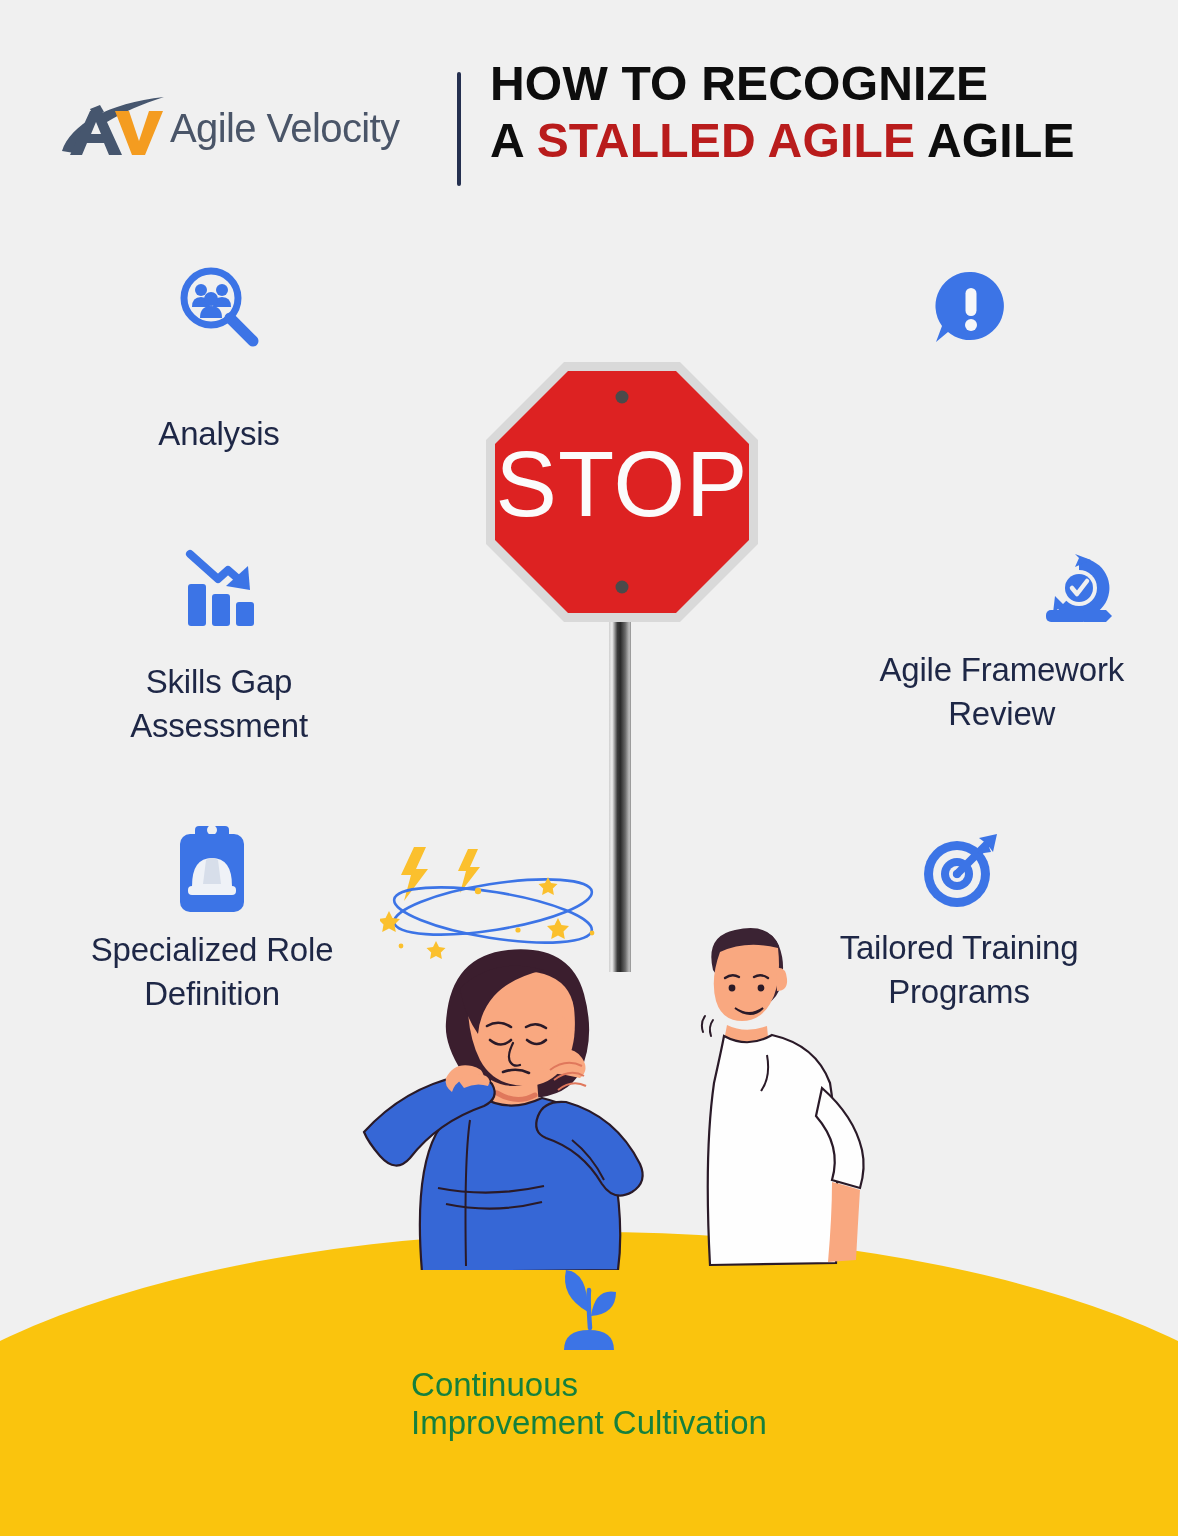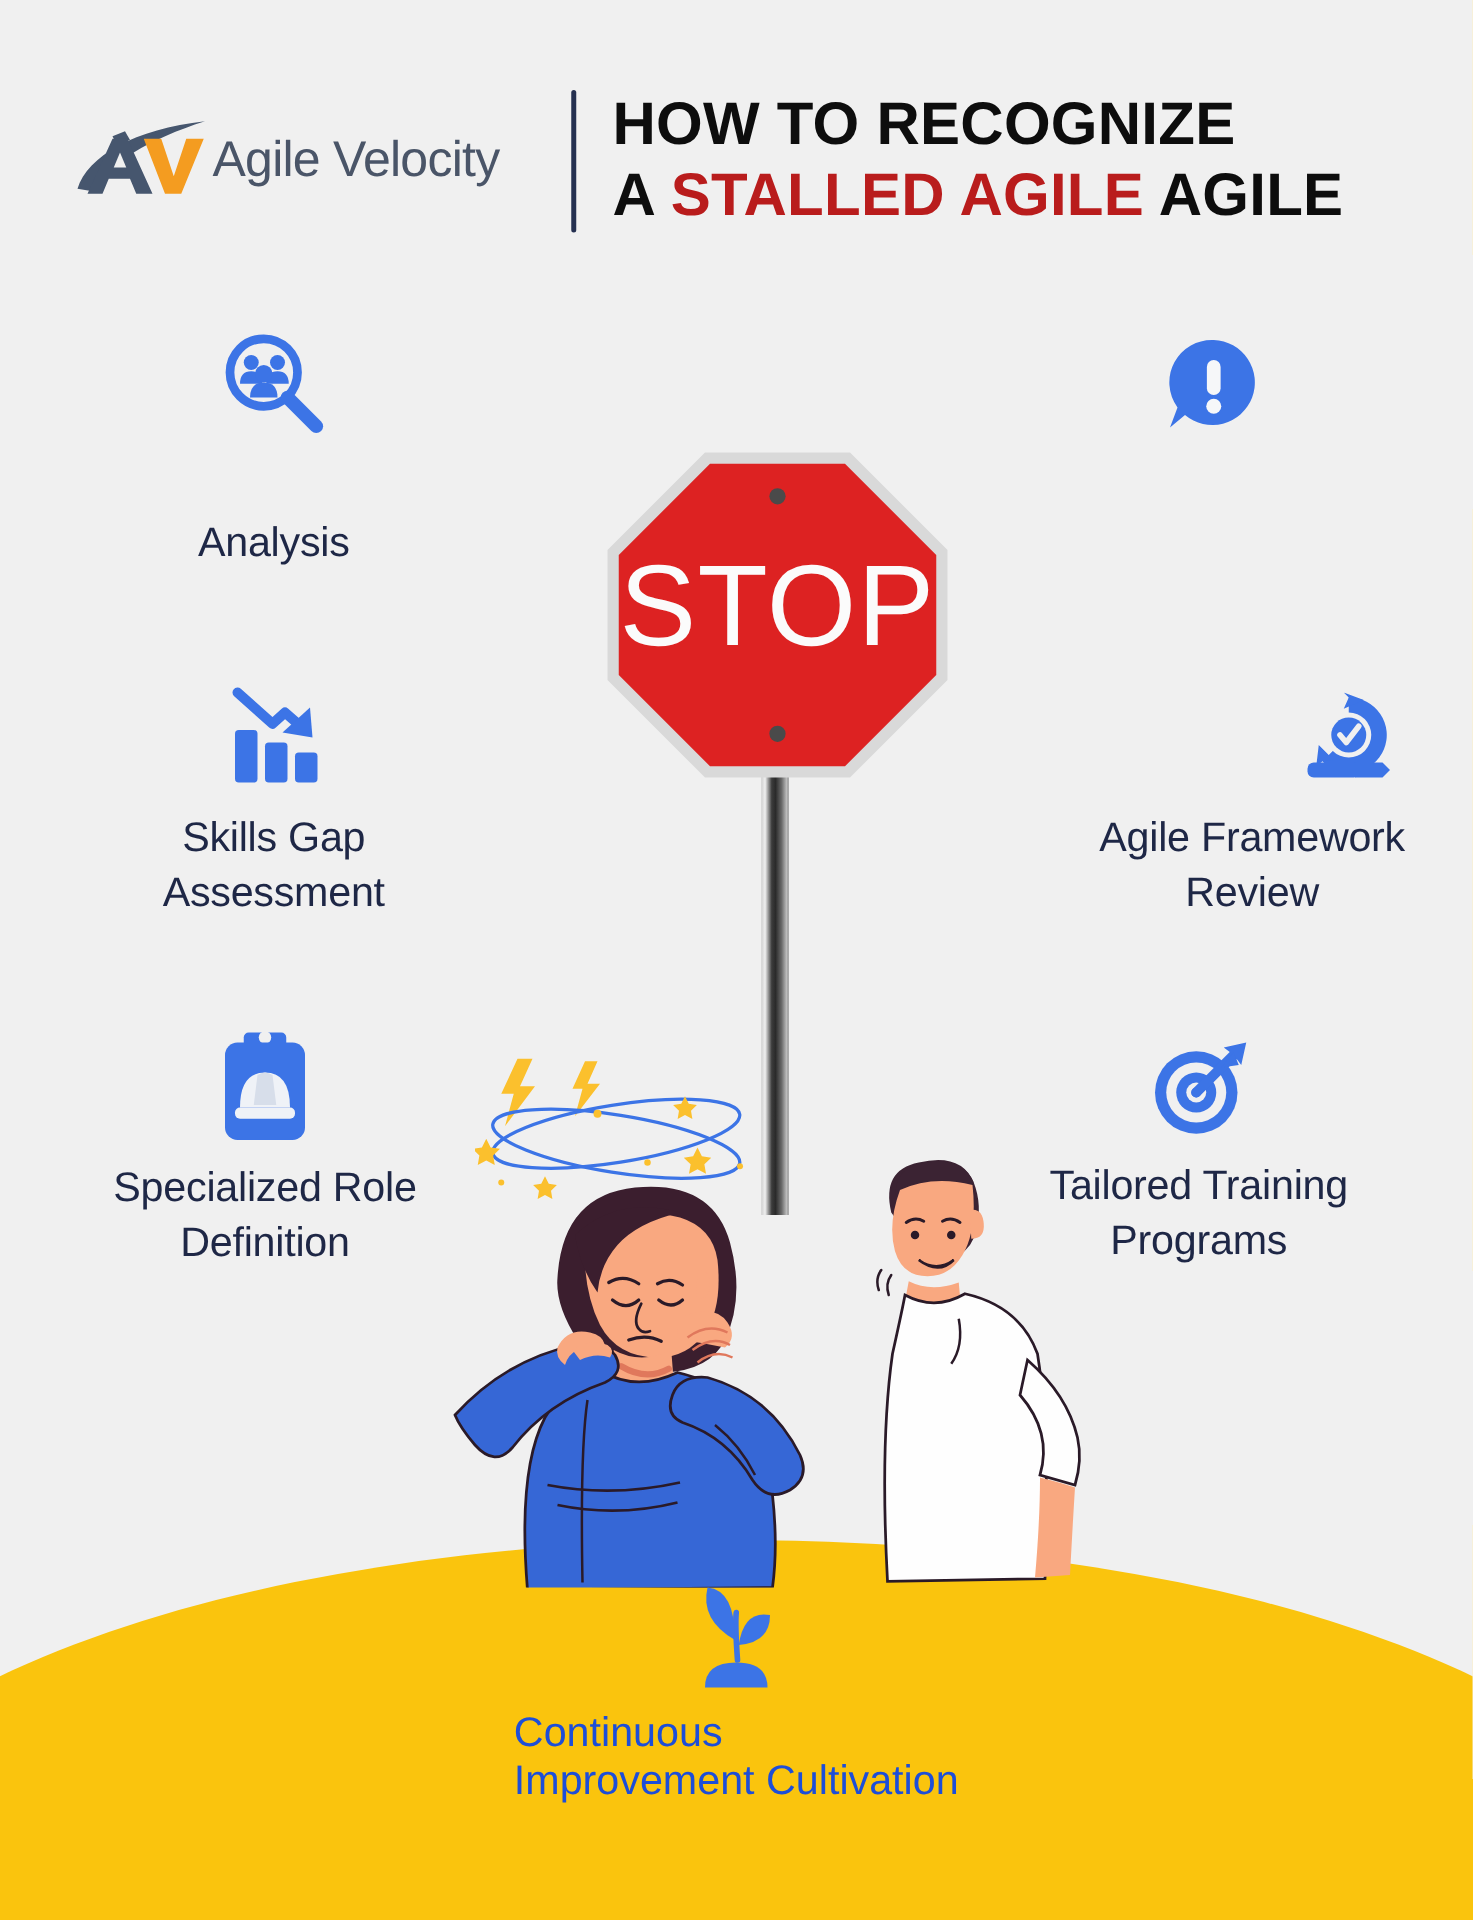--- a/index.html
+++ b/index.html
@@ -30,61 +30,61 @@
   #logo-word {
     font-size:40px; letter-spacing:-0.6px;
     color:#4A5568; font-weight:400; margin-left:2px;
     white-space:nowrap;
   }
   #header-divider {
     position:absolute; left:457px; top:72px;
     width:4px; height:114px; background:#253050; border-radius:2px;
   }
   #title-block {
-    position:absolute; left:490px; top:72px; width:660px;
+    position:absolute; left:490px; top:56px; width:660px;
   }
   .title-line {
     font-size:48px; font-weight:bold; color:#0d0d0d;
     letter-spacing:0.2px; line-height:1.18; white-space:nowrap;
   }
   .title-hl { color:#b91c1c; }
 
   
   .feature {
     position:absolute; width:330px;
     display:flex; flex-direction:column; align-items:center;
   }
   .feature .ico { height:92px; display:flex; align-items:flex-end; justify-content:center; }
   .feature .flabel {
     margin-top:14px; text-align:center;
     font-size:33px; line-height:1.32; color:#1E2746;
     letter-spacing:-0.2px; font-weight:400;
   }
 
   #f-team      { left:54px;  top:262px; }
-  #f-skills    { left:54px;  top:542px; }
+  #f-skills    { left:54px;  top:542px;gap:12px; }
   #f-role      { left:47px;  top:822px; }
   #f-problem   { left:806px; top:258px; }
   #f-framework { left:794px; top:542px;align-items:flex-end; }
   #f-training  { left:794px; top:820px; }
 
   
   #hill {
     position:absolute; left:-160px; top:1232px;
     width:1498px; height:620px;
     background:#FAC40D;
     border-radius:50% 50% 0 0 / 46% 46% 0 0;
   }
 
   
   #f-bottom {
     position:absolute; left:289px; top:1268px; width:600px;
     display:flex; flex-direction:column; align-items:center;
   }
-  #f-bottom .flabel { color:#1d4ed8; font-size:33px; }
+  #f-bottom .flabel { color:#15803d; font-size:33px; }
 
   
   #pole {
     position:absolute; left:609px; top:600px; width:22px; height:372px;
     background:linear-gradient(to right,#cfcfcf 0%,#efefef 14%,#3c3c3c 38%,#2a2a2a 52%,#6a6a6a 74%,#bdbdbd 92%,#8f8f8f 100%);
   }
   #stopsign { position:absolute; left:482px; top:358px; width:280px; height:268px; }
 
   
   #people { position:absolute; left:350px; top:840px; width:560px; height:430px; }

